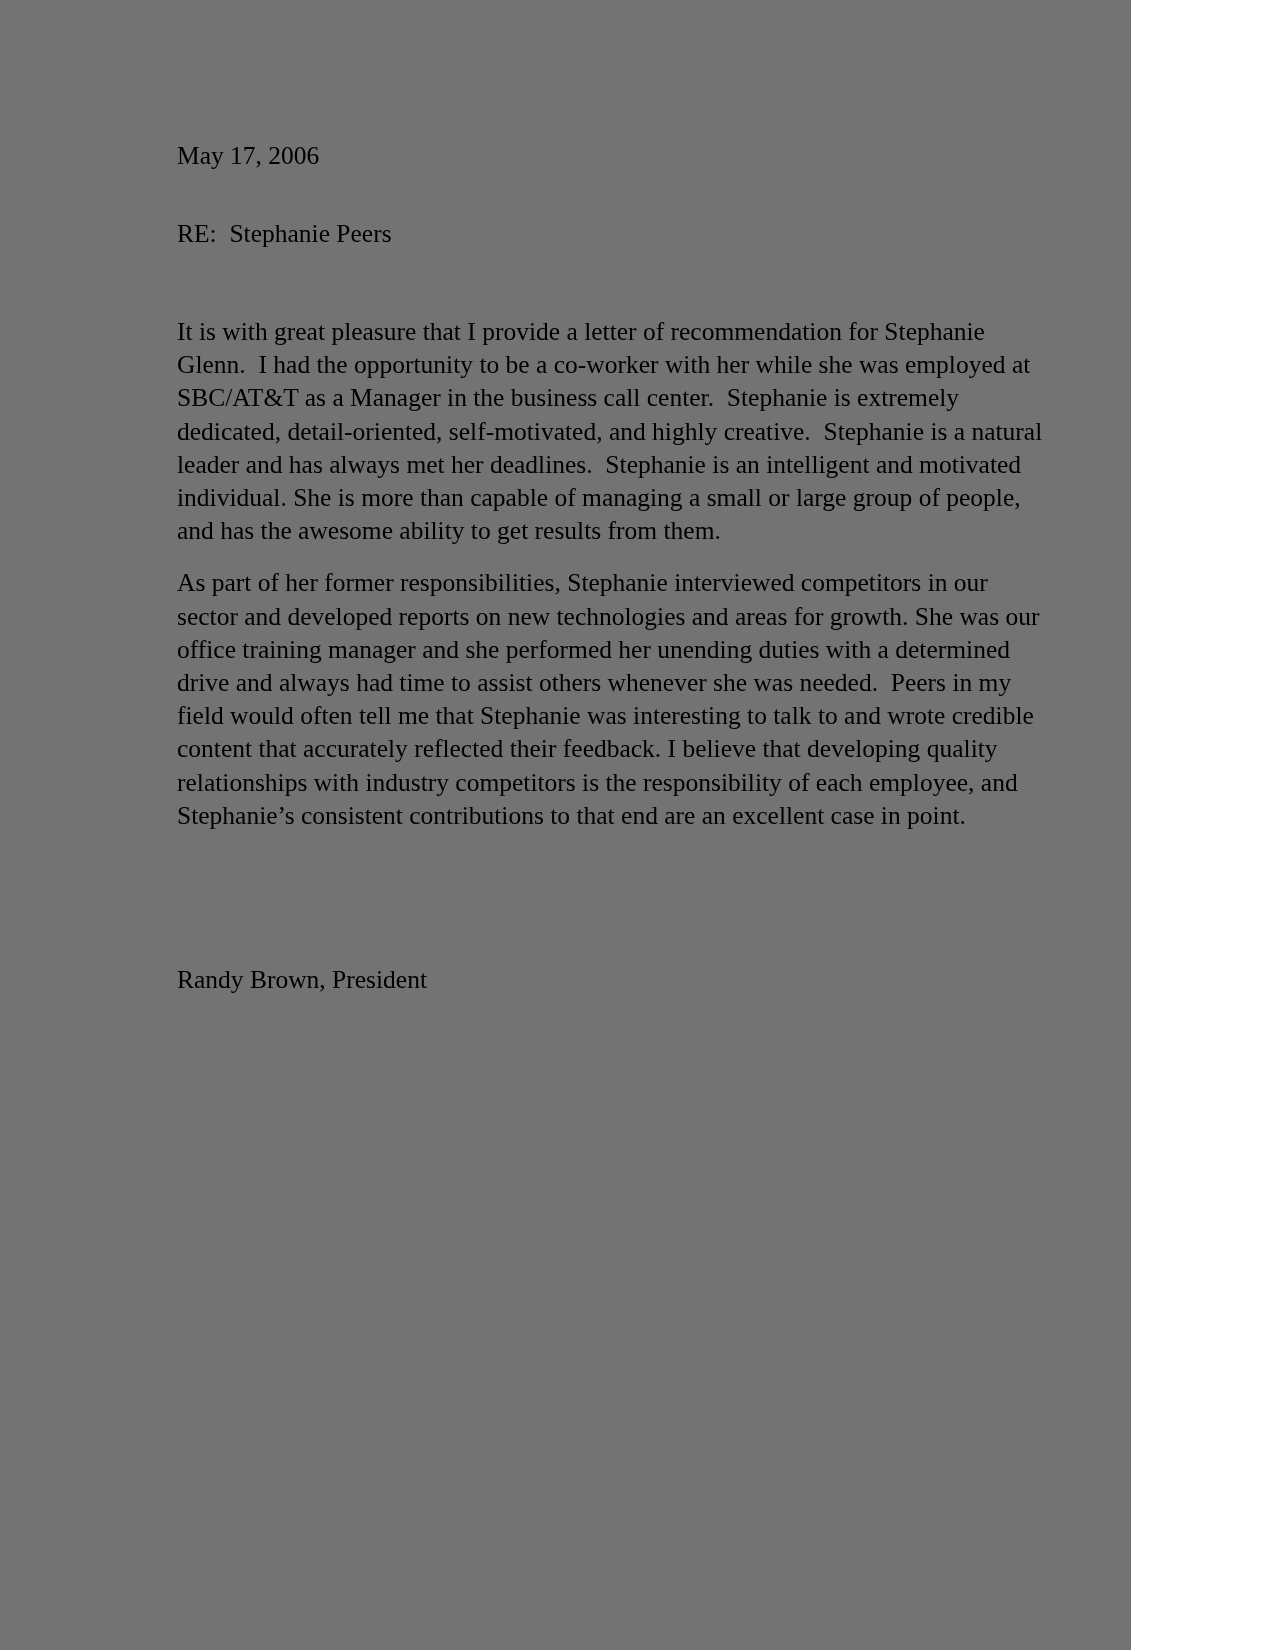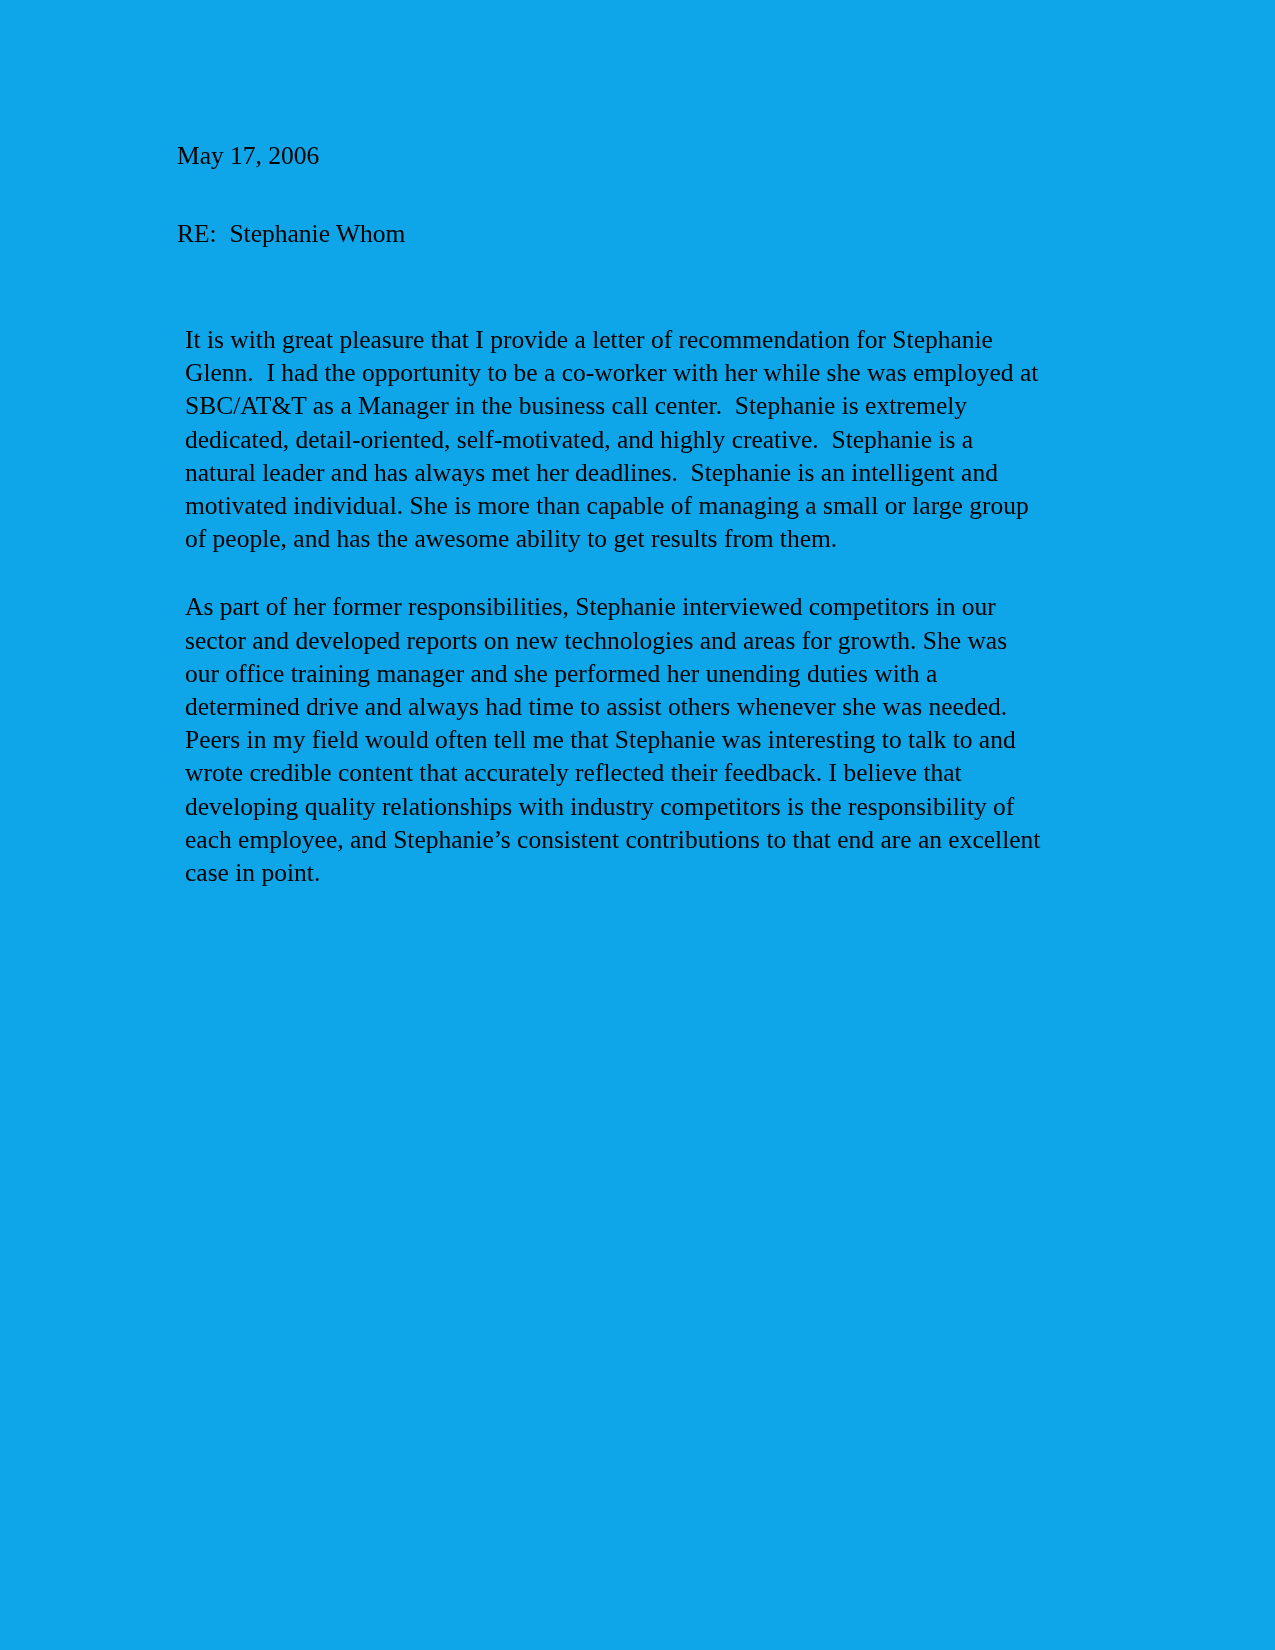--- a/index.html
+++ b/index.html
@@ -6,23 +6,23 @@
     margin: 0;
     padding: 0;
     background: #ffffff;
   }
   body {
     font-family: "Liberation Serif", "DejaVu Serif", serif;
     color: #000000;
   }
   .page {
     position: relative;
-    width: 1275px;
+    width: 1131px;
     height: 1650px;
-    background: #0ea5e9;
+    background: #737373;
     overflow: hidden;
     box-sizing: border-box;
   }
   .letter {
     position: absolute;
     left: 177px;
     top: 140px;
     width: 872px;
   }
   .line-date,
@@ -32,41 +32,41 @@
   .sig-line {
     font-size: 25.5px;
     line-height: 31px;
     white-space: pre;
   }
   .body-para {
     font-size: 25.5px;
     line-height: 33.2px;
     text-align: left;
     white-space: pre-wrap;
-    margin: 8px;
+    margin: 0;
   }
   .gap-after-date   { height: 47px; }
   .gap-after-re     { height: 47px; }
   .gap-after-salut  { height: 19px; }
   .gap-between-para { height: 19px; }
   .gap-before-closing { height: 19px; }
   .signature-space  { height: 94px; }
   .sig-block { margin: 0; }
 </style>
 </head>
 <body>
 
 <div class="page">
   <div class="letter">
 
     <div class="line-date">May 17, 2006</div>
 
     <div class="gap-after-date"></div>
 
-    <div class="line-re">RE:  Stephanie Whom</div>
+    <div class="line-re">RE:  Stephanie Peers</div>
 
     <div class="gap-after-re"></div>
 
 
     <div class="gap-after-salut"></div>
 
     <p class="body-para">It is with great pleasure that I provide a letter of recommendation for Stephanie Glenn.  I had the opportunity to be a co-worker with her while she was employed at SBC/AT&amp;T as a Manager in the business call center.  Stephanie is extremely dedicated, detail-oriented, self-motivated, and highly creative.  Stephanie is a natural leader and has always met her deadlines.  Stephanie is an intelligent and motivated individual. She is more than capable of managing a small or large group of people, and has the awesome ability to get results from them.</p>
 
     <div class="gap-between-para"></div>
 
@@ -74,16 +74,17 @@
 
     <div class="gap-between-para"></div>
 
 
     <div class="gap-before-closing"></div>
 
 
     <div class="signature-space"></div>
 
     <div class="sig-block">
+      <div class="sig-line">Randy Brown, President</div>
     </div>
 
   </div>
 </div>
 
 </body></html>

